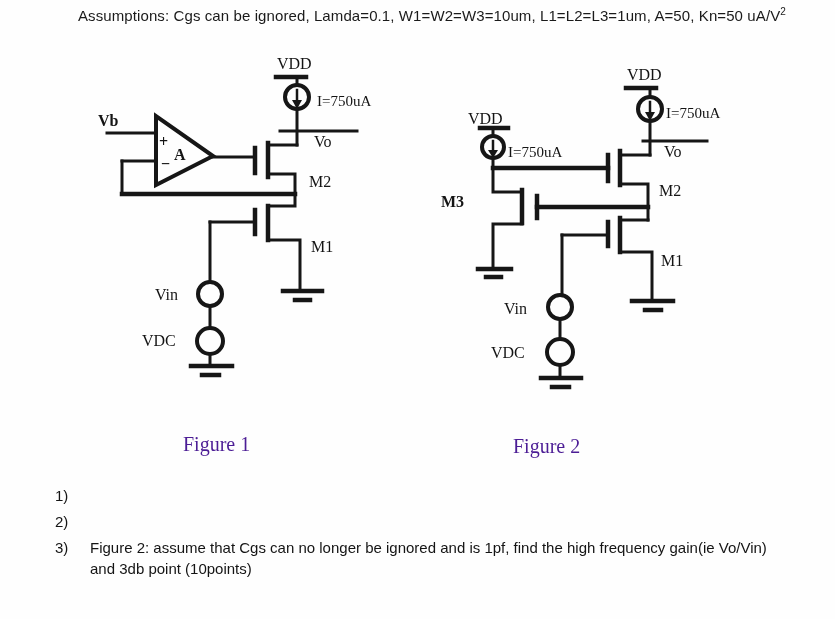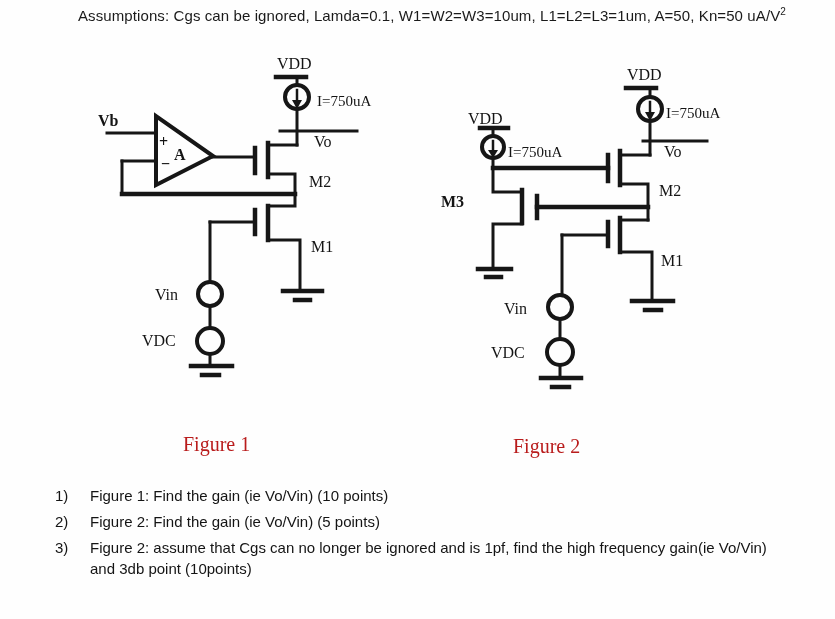--- a/index.html
+++ b/index.html
@@ -28,21 +28,21 @@
   svg.schematic polygon.head{fill:#161616;stroke:none;}
   svg.schematic polygon.tri{fill:none;stroke:#161616;stroke-width:4;stroke-linejoin:miter;}
   svg.schematic text{
     font-family:"Liberation Serif","DejaVu Serif",serif;
     font-size:16px;fill:#141414;
   }
   svg.schematic text.b{font-weight:bold;}
   svg.schematic text.small{font-size:15px;}
   .caption{
     position:absolute;font-family:"Liberation Serif","DejaVu Serif",serif;
-    font-size:20px;color:#b91c1c;
+    font-size:20px;color:#4c1d95;
   }
   .caption1{left:183px;top:433px;}
   .caption2{left:513px;top:435px;font-family:Liberation Serif, serif;}
   .questions{position:absolute;left:55px;top:485px;width:760px;}
   .q-row{display:flex;margin-bottom:5px;font-size:15px;line-height:21px;color:#141414;}
   .q-num{width:35px;flex:0 0 35px;}
   .q-text{max-width:700px;}
 </style>
 </head>
 <body>
@@ -205,23 +205,21 @@
   <text x="504" y="314">Vin</text>
   <text x="491" y="358">VDC</text>
 </svg>
 
 <div class="caption caption1">Figure 1</div>
 <div class="caption caption2">Figure 2</div>
 
 <div class="questions">
   <div class="q-row">
     <span class="q-num">1)</span>
-    <span class="q-text">Figure 1: Find the gain (ie Vo/Vin) (10 points)</span>
   </div>
   <div class="q-row">
     <span class="q-num">2)</span>
-    <span class="q-text">Figure 2: Find the gain (ie Vo/Vin) (5 points)</span>
   </div>
   <div class="q-row">
     <span class="q-num">3)</span>
     <span class="q-text">Figure 2: assume that Cgs can no longer be ignored and is 1pf, find the high frequency gain(ie Vo/Vin) and 3db point (10points)</span>
   </div>
 </div>
 
 </body></html>

